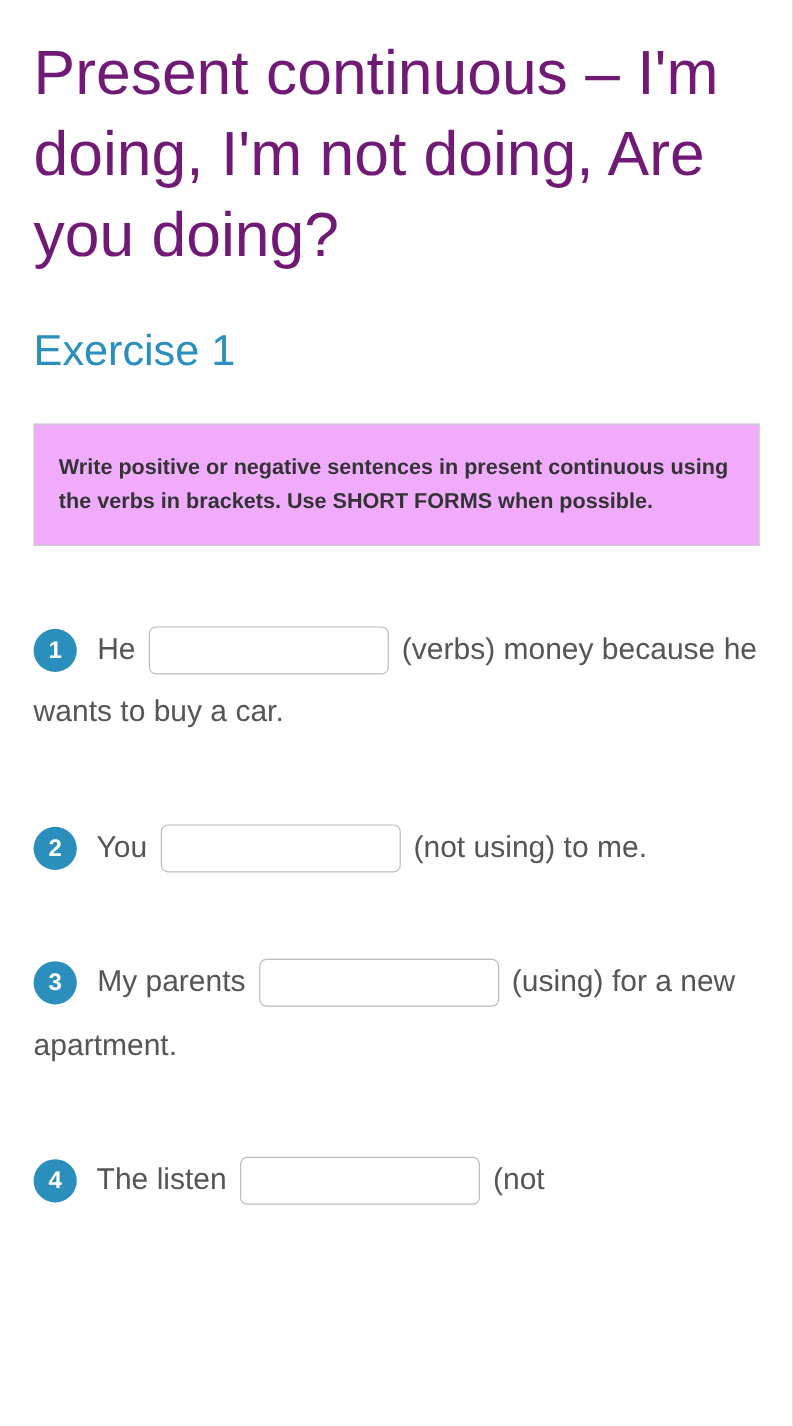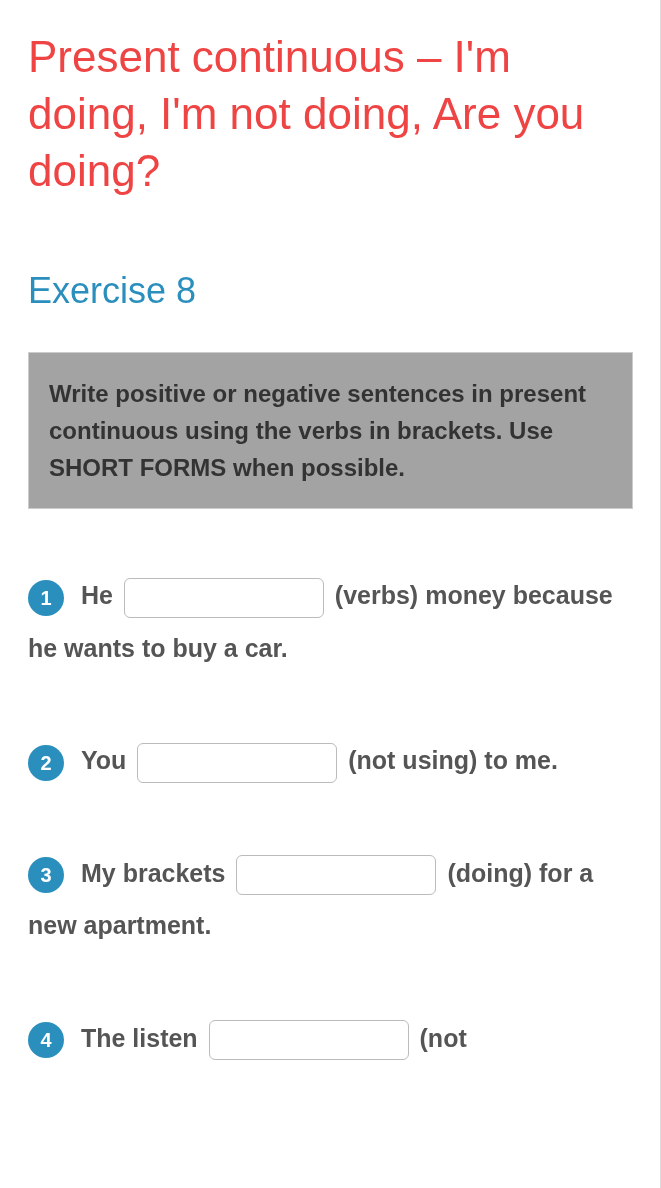--- a/index.html
+++ b/index.html
@@ -1,56 +1,55 @@
 <!DOCTYPE html>
 <html><head>
   <meta charset="utf-8">
   <style>
     * {
       box-sizing: border-box;
       margin: 0;
       padding: 0;
-      font-weight: bold;
     }
     body {
       font-family: 'Segoe UI', Tahoma, Geneva, Verdana, sans-serif;
       width: 661px;
       height: 1188px;
       background: #fff;
       padding: 28px 28px 28px 28px;
       color: #4a4a4a;
       position: relative;
       overflow: hidden;
     }
     .right-border {
       position: absolute;
       right: 0;
       top: 0;
       width: 1px;
       height: 100%;
       background: #ddd;
     }
     .main-title {
-      color: #ef4444;
-      font-size: 44px;
+      color: #701a75;
+      font-size: 52px;
       font-weight: 400;
       line-height: 1.3;
-      margin-bottom: 70px;
+      margin-bottom: 40px;
     }
     .exercise-title {
       color: #2a8fbd;
       font-size: 36px;
       font-weight: 400;
       margin-bottom: 40px;
     }
     .instructions {
       border: 1px solid #ccc;
-      background: #a3a3a3;
+      background: #f0abfc;
       padding: 22px 20px;
-      font-size: 24px;
+      font-size: 18px;
       font-weight: 600;
       color: #333;
       line-height: 1.55;
       margin-bottom: 60px;
     }
     .question {
       font-size: 25px;
       font-weight: 300;
       line-height: 2.1;
       margin-bottom: 60px;
@@ -84,21 +83,21 @@
       font-size: 20px;
       padding: 4px 8px;
       margin: 0 4px;
     }
   </style>
 </head>
 <body>
 
 <h1 class="main-title">Present continuous – I'm doing, I'm not doing, Are you doing?</h1>
 
-<h2 class="exercise-title">Exercise 8</h2>
+<h2 class="exercise-title">Exercise 1</h2>
 
 <div class="instructions">Write positive or negative sentences in present continuous using the verbs in brackets. Use SHORT FORMS when possible.</div>
 
 <div class="question">
   <span class="number-badge">1</span>
   <span>He</span>
   <input type="text" class="answer-input" style="">
   <span>(verbs)</span>
   <span>money because he wants to buy a car.</span>
 </div>
@@ -106,23 +105,23 @@
 <div class="question">
   <span class="number-badge">2</span>
   <span>You</span>
   <input type="text" class="answer-input" style="">
   <span>(not using)</span>
   <span>to me.</span>
 </div>
 
 <div class="question">
   <span class="number-badge">3</span>
-  <span>My brackets</span>
+  <span>My parents</span>
   <input type="text" class="answer-input" style="">
-  <span>(doing)</span>
+  <span>(using)</span>
   <span>for a new apartment.</span>
 </div>
 
 <div class="question">
   <span class="number-badge">4</span>
   <span>The listen</span>
   <input type="text" class="answer-input" style="">
   <span>(not</span>
   <span></span>
 </div>

